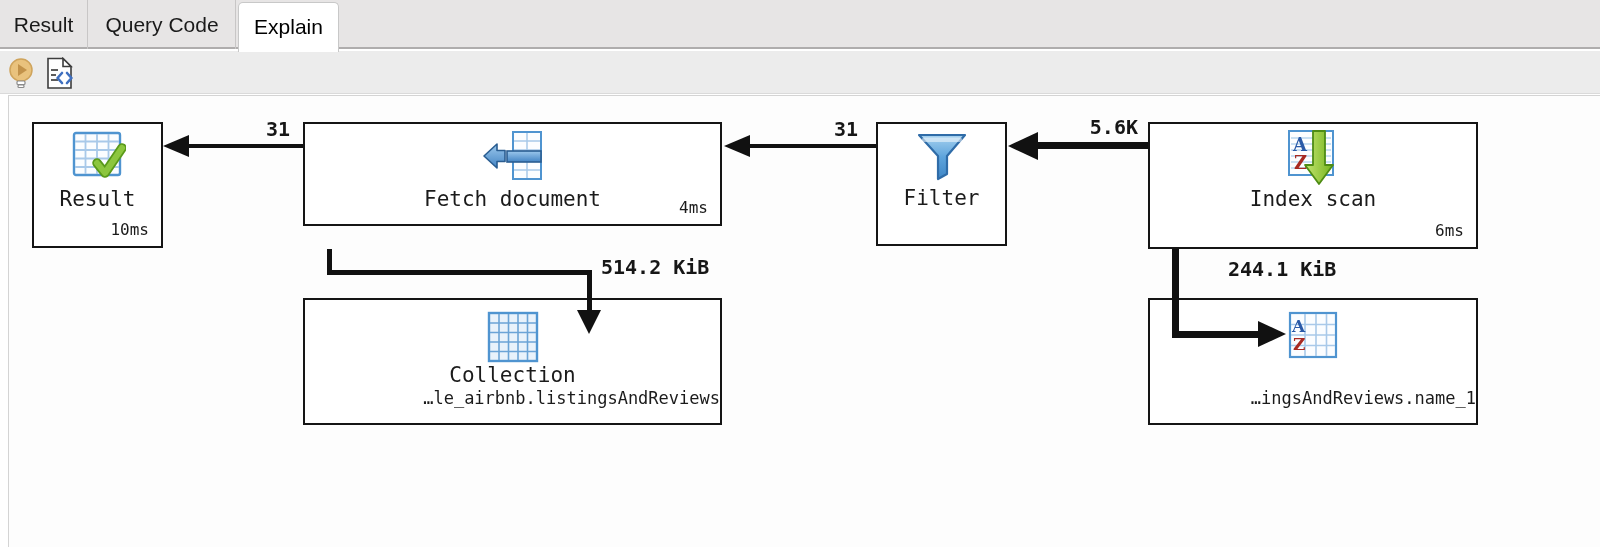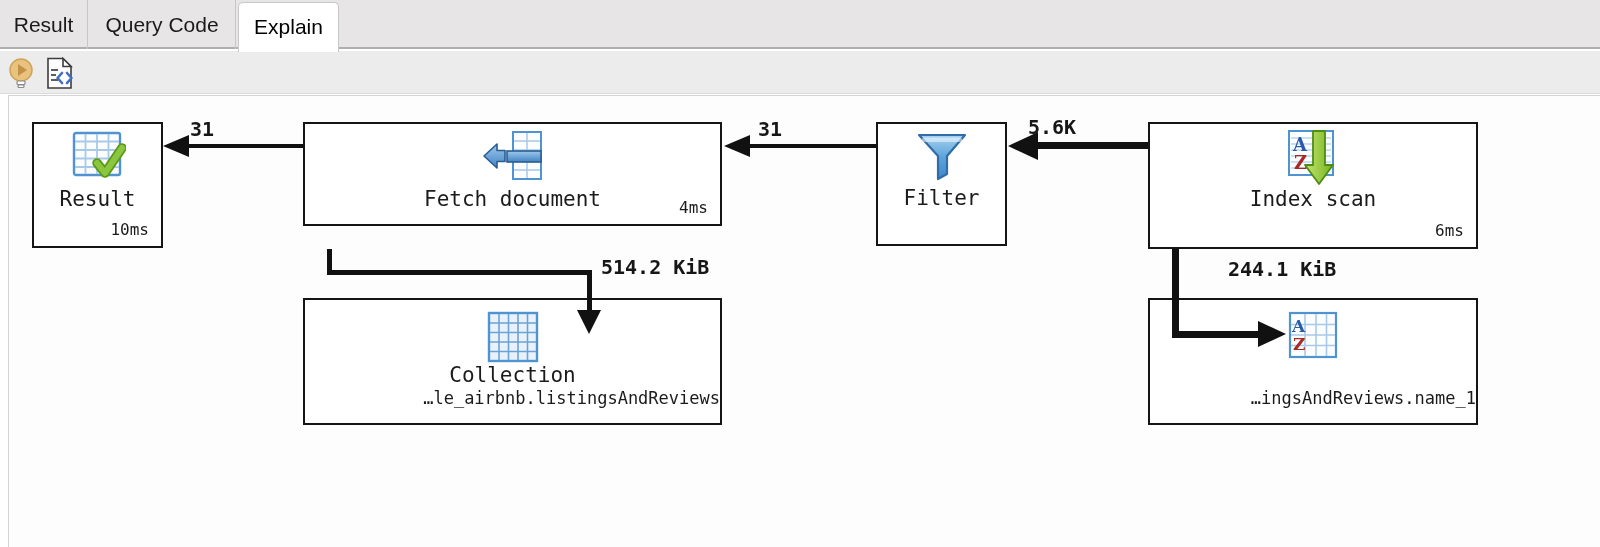--- a/index.html
+++ b/index.html
@@ -44,21 +44,21 @@
   .n-title-filter { top:62px; }
   .n-sub { position:absolute; top:88px; left:0; width:100%; text-align:right;
            font-size:17px; white-space:nowrap; }
   .n-time { position:absolute; right:12px; bottom:7px; font-size:16px; }
 
   
   .eline { position:absolute; background:#111; z-index:3; }
   .ah { position:absolute; width:0; height:0; border-style:solid; z-index:3; }
   .elabel { position:absolute; z-index:3; font-family:"DejaVu Sans Mono", monospace;
             font-size:20px; font-weight:600; color:#161616; white-space:nowrap; }
-  .elabel-r { }
+  .elabel-r { text-align:right; }
 </style>
 </head>
 <body>
 
 <div class="tabbar">
   <div class="tab tab-result">Result</div>
   <div class="tab tab-query">Query Code</div>
 </div>
 <div class="tab-active">Explain</div>
 

